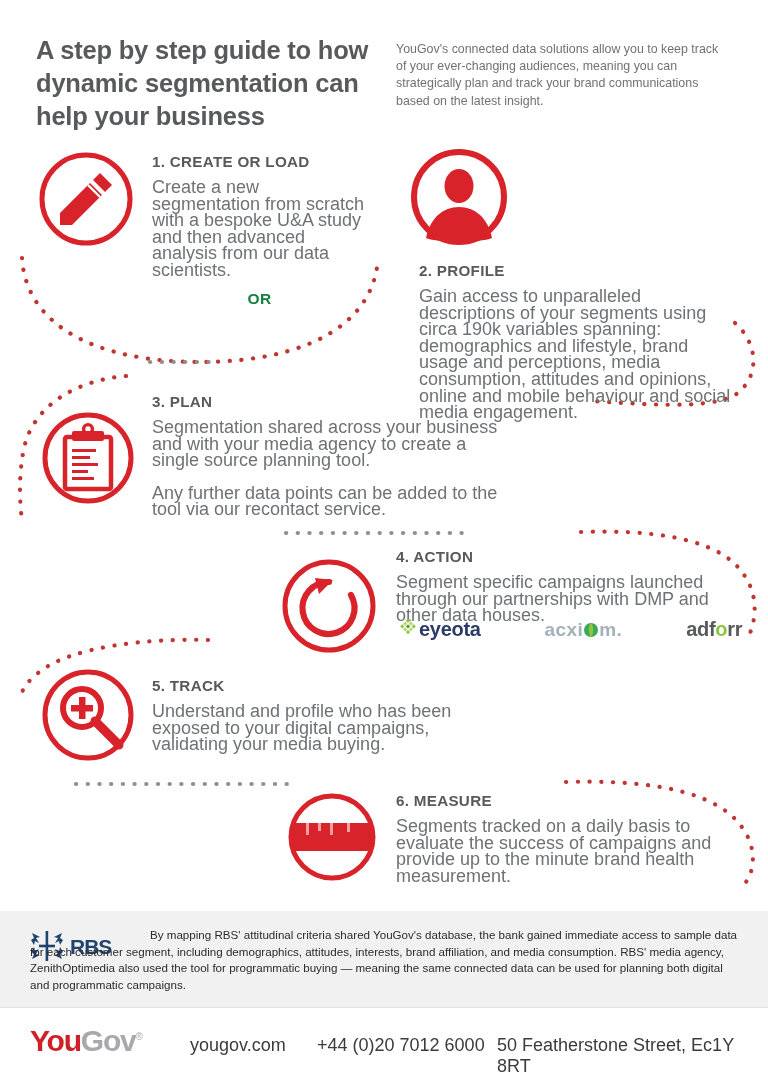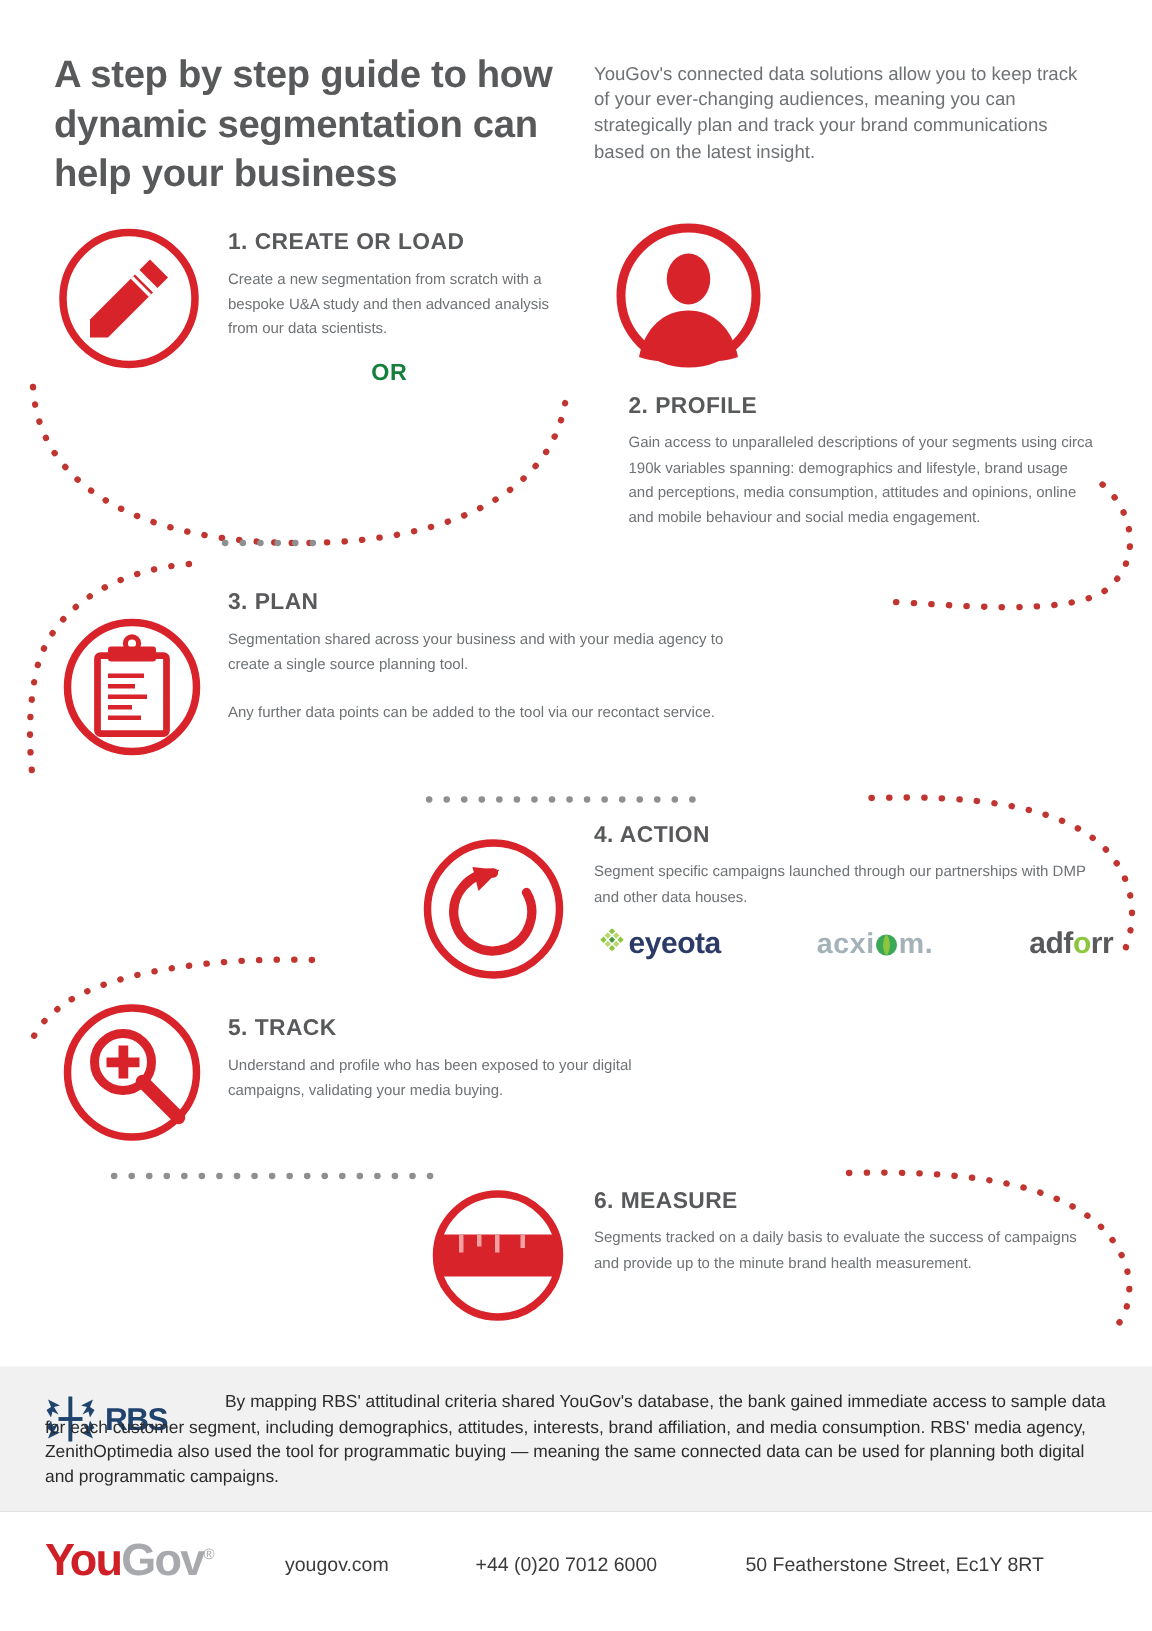--- a/index.html
+++ b/index.html
@@ -24,21 +24,21 @@
     position:absolute;left:396px;top:41px;width:332px;
     font-size:12.4px;line-height:17.2px;color:#6e7275;
   }
 
   
   .step{position:absolute;}
   .step-head{
     font-size:15.2px;font-weight:bold;color:#58595b;letter-spacing:.3px;
     margin:0 0 9px 0;
   }
-  .step-body{font-size:10px;line-height:16.6px;color:#6e7275;margin:0;}
+  .step-body{font-size:18px;line-height:16.6px;color:#6e7275;margin:0;}
   .step-body + .step-body{margin-top:16px;}
   .or-word{
     font-size:15.5px;font-weight:bold;color:#15803d;
     text-align:center;margin:11px 0 9px 0;letter-spacing:.4px;
   }
 
   
   .icon-circle{position:absolute;}
   .icon-circle svg{display:block;}
 
@@ -75,21 +75,21 @@
     position:absolute;left:0;top:1007px;width:768px;height:80px;background:#fff;
     border-top:1px solid #e2e2e2;
   }
   .yougov-logo{
     position:absolute;left:30px;top:18px;
     font-size:30px;font-weight:bold;letter-spacing:-1.2px;line-height:1;
   }
   .yg-you{color:#cf2027;}
   .yg-gov{color:#a7a9ac;}
   .yg-reg{font-size:10px;vertical-align:super;color:#a7a9ac;font-weight:normal;}
-  .bb-item{position:absolute;top:27px;font-size:13px;color:#3b3b3b;}
+  .bb-item{position:absolute;top:27px;font-size:18px;color:#3b3b3b;}
   #bb-web{left:190px;}
   #bb-phone{left:317px;}
   #bb-addr{left:497px;}
 </style>
 </head>
 <body>
 
 <div class="page">
 
   <div class="header">

